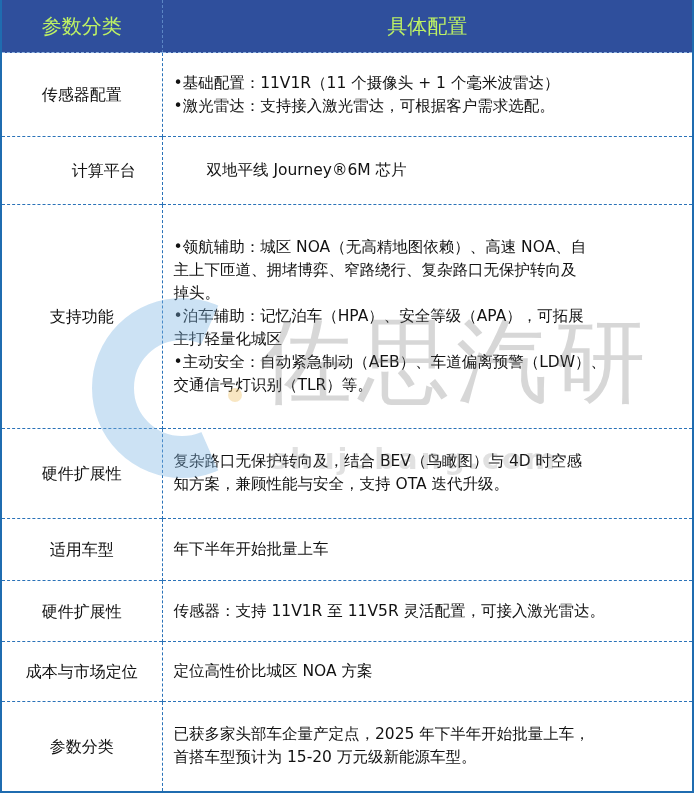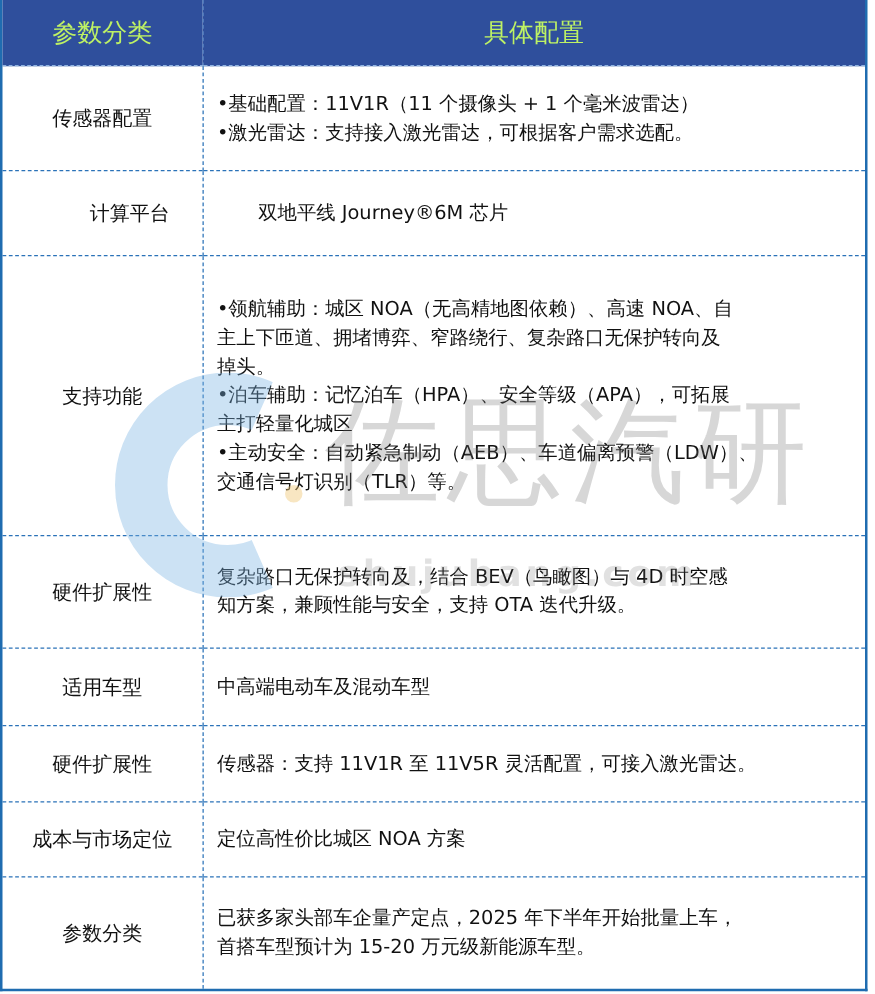--- a/index.html
+++ b/index.html
@@ -79,21 +79,21 @@
       <tr class="h-r5">
         <td class="cat">硬件扩展性</td>
         <td class="val">
           <span class="line">复杂路口无保护转向及，结合 BEV（鸟瞰图）与 4D 时空感</span>
           <span class="line">知方案，兼顾性能与安全，支持 OTA 迭代升级。</span>
         </td>
       </tr>
       <tr class="h-r7">
         <td class="cat">适用车型</td>
         <td class="val">
-          <span class="line">中高端电动车及混动车型</span>
+          <span class="line">年下半年开始批量上车</span>
         </td>
       </tr>
       <tr class="h-r8">
         <td class="cat">硬件扩展性</td>
         <td class="val">
           <span class="line">传感器：支持 11V1R 至 11V5R 灵活配置，可接入激光雷达。</span>
         </td>
       </tr>
       <tr class="h-r9">
         <td class="cat">成本与市场定位</td>

